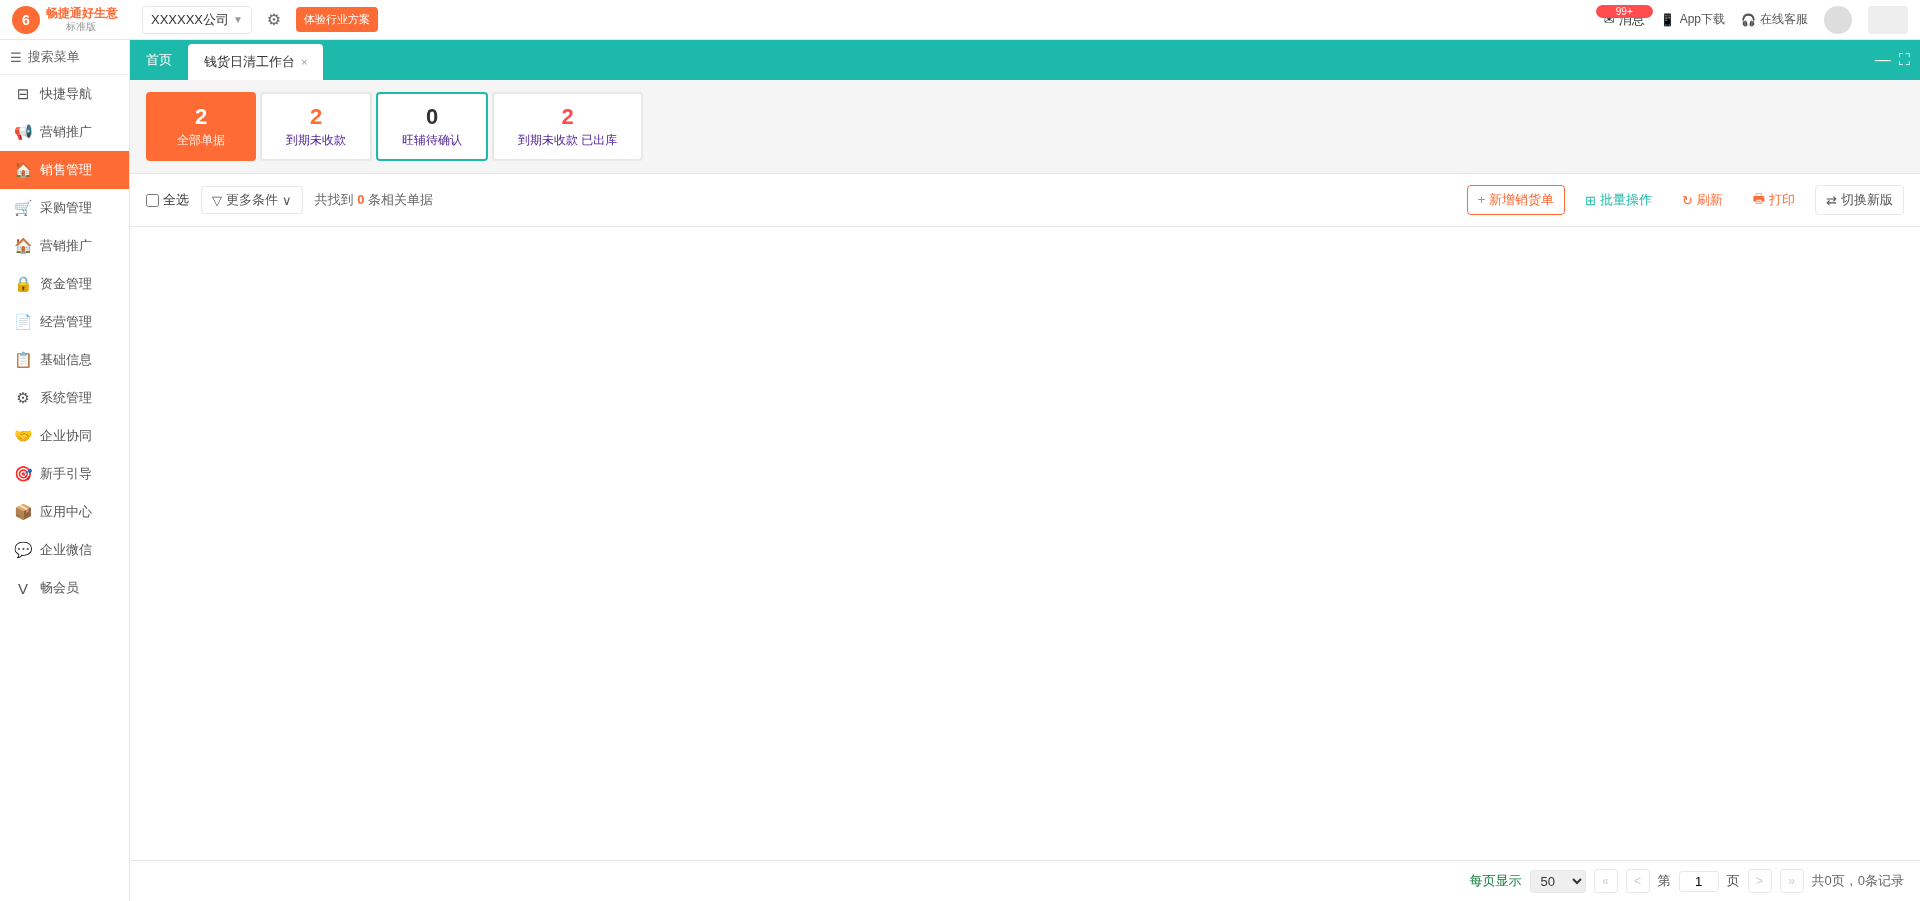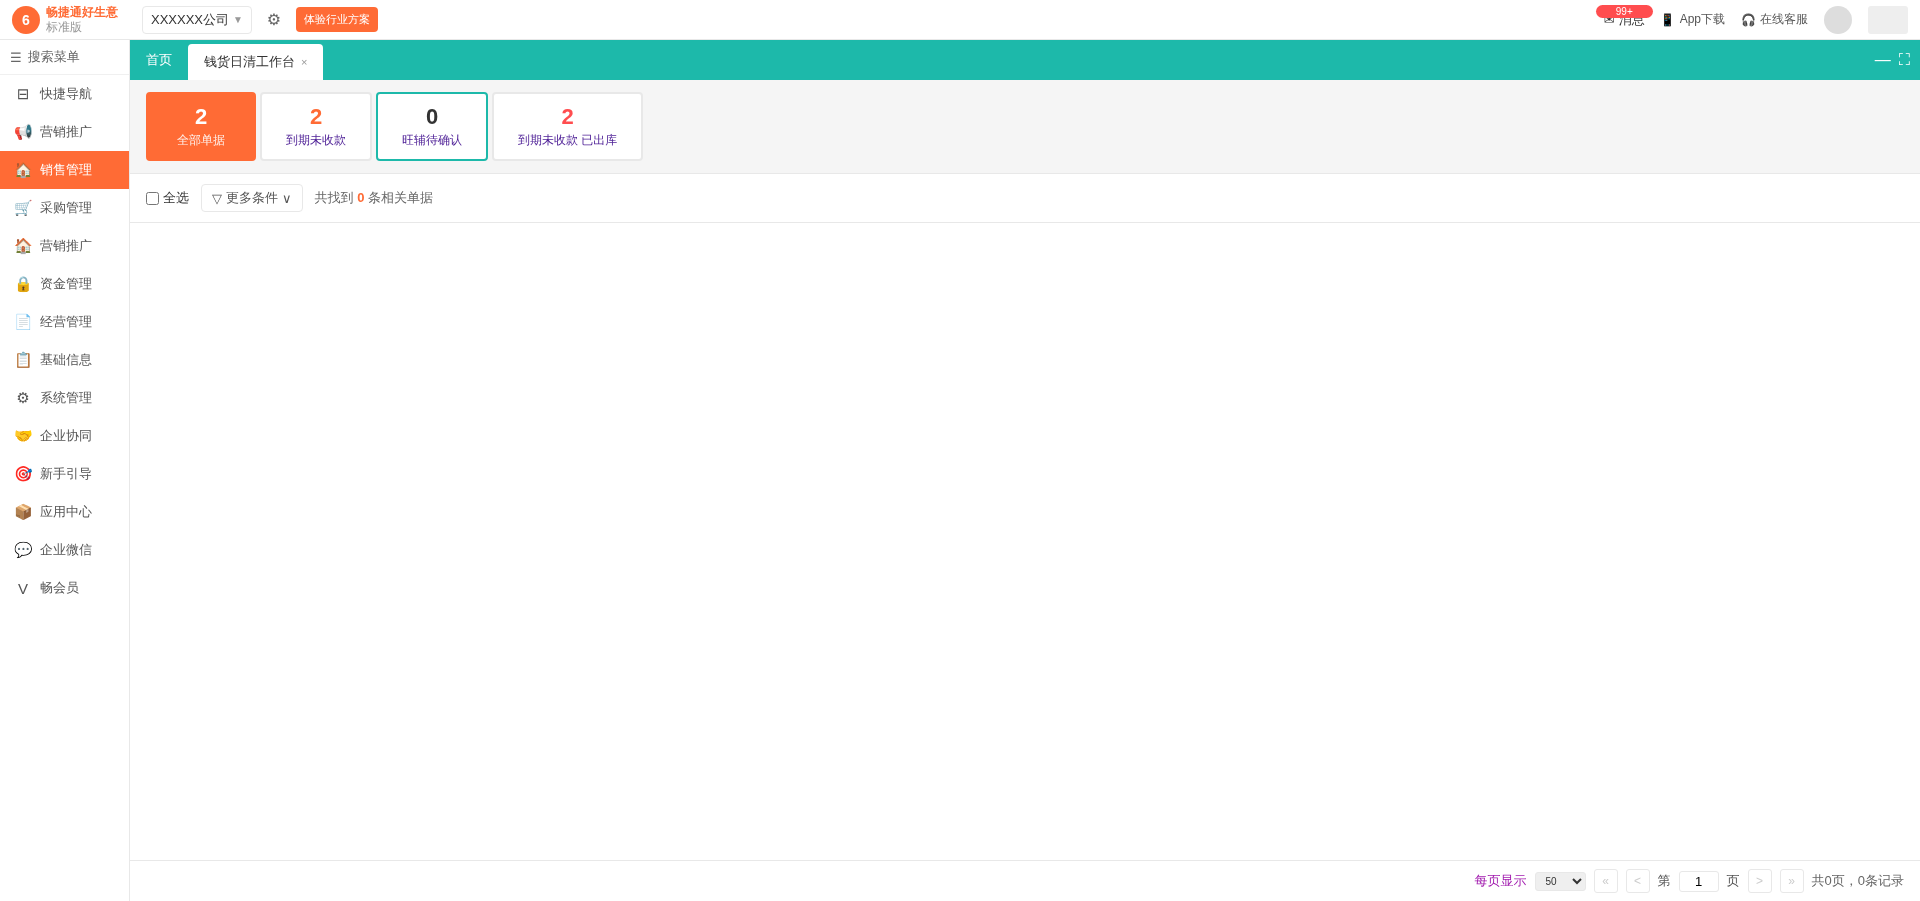--- a/index.html
+++ b/index.html
@@ -34,21 +34,21 @@
       color: white;
       font-size: 14px;
       font-weight: bold;
     }
     .logo-text {
       display: flex;
       flex-direction: column;
       line-height: 1.2;
     }
     .logo-text .main { font-size: 12px; color: #ff6b35; font-weight: bold; }
-    .logo-text .sub { font-size: 12px; color: #999; }
+    .logo-text .sub { font-size: 10px; color: #999; margin-left: 20px; }
     .company-selector {
       display: flex;
       align-items: center;
       gap: 4px;
       padding: 4px 8px;
       border: 1px solid #e8e8e8;
       border-radius: 4px;
       cursor: pointer;
       font-size: 13px;
       color: #333;
@@ -350,26 +350,26 @@
       display: flex;
       align-items: center;
       justify-content: flex-end;
       padding: 8px 16px;
       border-top: 1px solid #e8e8e8;
       background: white;
       gap: 8px;
       font-size: 13px;
       color: #555;
     }
-    .pagination-label { color: #a21caf; }
+    .pagination-label { color: #15803d; }
     .page-size-select {
       border: 1px solid #e8e8e8;
       border-radius: 3px;
       padding: 2px 6px;
-      font-size: 10px;
+      font-size: 13px;
       color: #333;
     }
     .page-btn {
       width: 24px; height: 24px;
       border: 1px solid #e8e8e8;
       background: white;
       border-radius: 3px;
       cursor: pointer;
       display: flex; align-items: center; justify-content: center;
       color: #666;
@@ -542,20 +542,39 @@
         <span>更多条件</span>
         <span>∨</span>
       </button>
 
       <span class="result-text">
         <span>共找到</span>
         <span class="count">0</span>
         <span>条相关单据</span>
       </span>
 
+      <div class="toolbar-right">
+        <button class="action-btn add">+ 新增销货单</button>
+        <button class="action-btn teal-text">
+          <span>⊞</span>
+          <span>批量操作</span>
+        </button>
+        <button class="action-btn orange-text">
+          <span>↻</span>
+          <span>刷新</span>
+        </button>
+        <button class="action-btn orange-text">
+          <span>🖶</span>
+          <span>打印</span>
+        </button>
+        <button class="switch-btn">
+          <span>⇄</span>
+          <span>切换新版</span>
+        </button>
+      </div>
     </div>
 
     <div class="table-area"></div>
 
     <div class="pagination">
       <span class="pagination-label">每页显示</span>
       <select class="page-size-select">
         <option>50</option>
         <option>10</option>
         <option>20</option>

